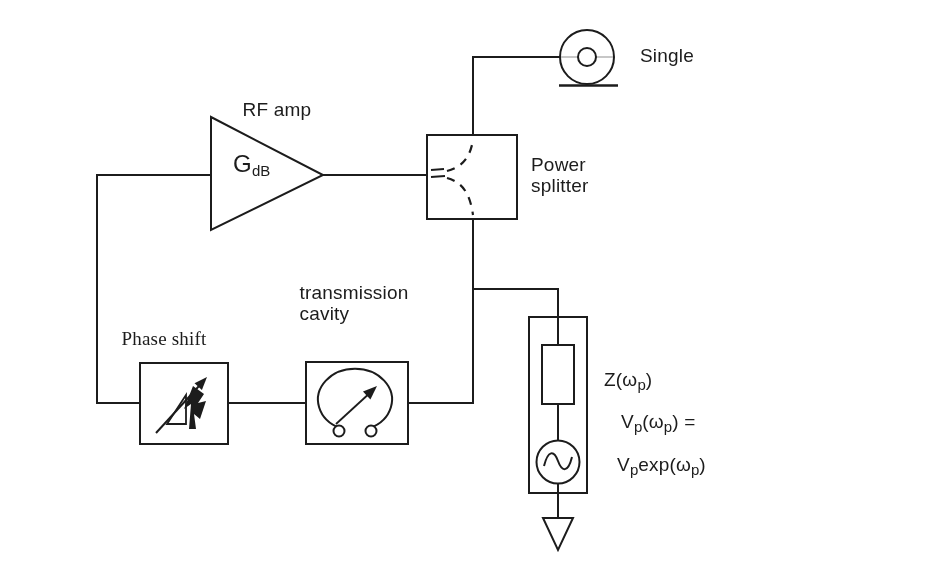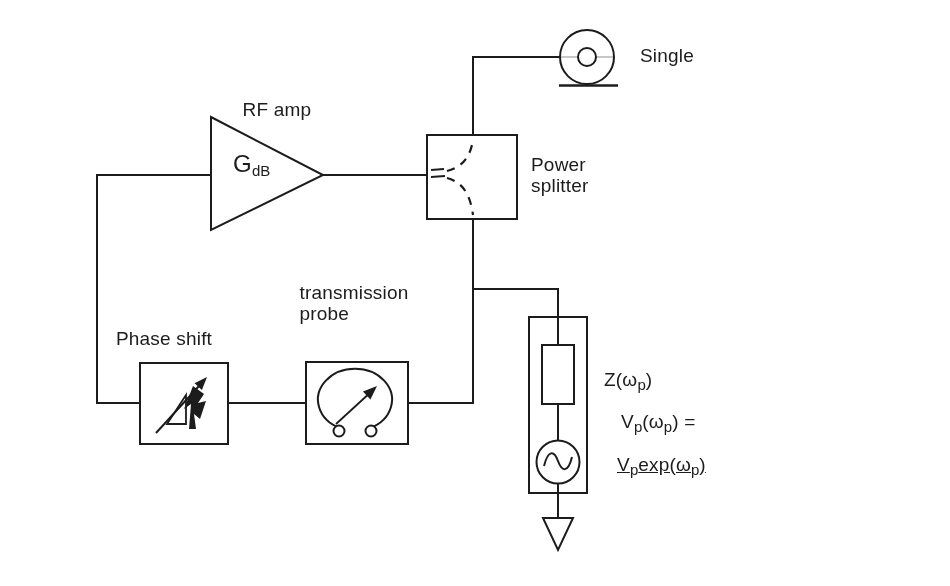--- a/index.html
+++ b/index.html
@@ -92,24 +92,24 @@
   <div class="lbl" style="left:640px;top:45px;">Single</div>
 
   <div class="lbl" style="left:531px;top:154px;">
     <div>Power</div>
     <div>splitter</div>
   </div>
 
 
   <div class="lbl center" style="left:354px;top:282px;">
     <div>transmission</div>
-    <div>probe</div>
+    <div>cavity</div>
   </div>
 
-  <div class="lbl center" style="left:164px;top:328px;">Phase shift</div>
+  <div class="lbl center" style="left:164px;top:328px;font-family:Liberation Serif, serif;">Phase shift</div>
 
   <div class="lbl formula" style="left:604px;top:369px;"><span>Z(ω</span><span class="sub">p</span><span>)</span></div>
 
   <div class="lbl formula" style="left:621px;top:411px;"><span>V</span><span class="sub">p</span><span>(ω</span><span class="sub">p</span><span>) =</span></div>
 
-  <div class="lbl formula" style="left:617px;top:454px;text-decoration:underline;"><span>V</span><span class="sub">p</span><span>exp(ω</span><span class="sub">p</span><span>)</span></div>
+  <div class="lbl formula" style="left:617px;top:454px;"><span>V</span><span class="sub">p</span><span>exp(ω</span><span class="sub">p</span><span>)</span></div>
 
 </div>
 
 </body></html>

